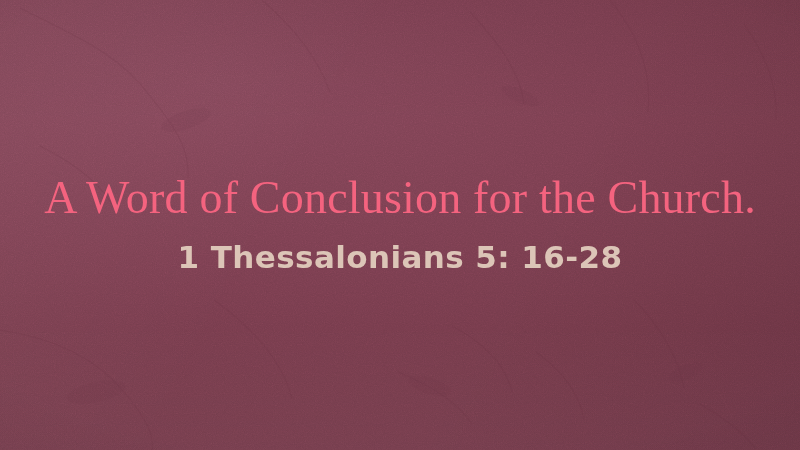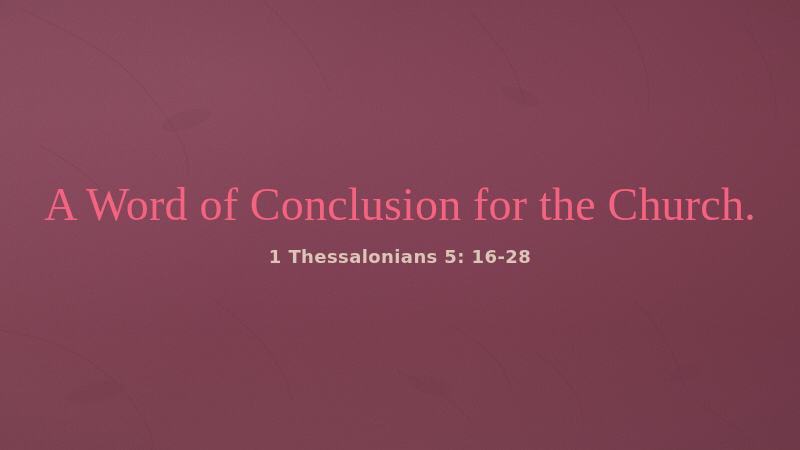--- a/index.html
+++ b/index.html
@@ -73,21 +73,21 @@
     letter-spacing: 0.2px;
     color: #f4637f;
     text-align: center;
     white-space: nowrap;
     margin: 0;
     transform: translateY(-1px);
   }
 
   .slide-subtitle {
     font-family: "DejaVu Sans", "Liberation Sans", sans-serif;
-    font-size: 18px;
+    font-size: 31px;
     font-weight: 700;
     letter-spacing: 0.4px;
     color: #dcc5b7;
     text-align: center;
     white-space: nowrap;
     margin: 17px 0 0 0;
   }
 </style>
 </head>
 <body>

